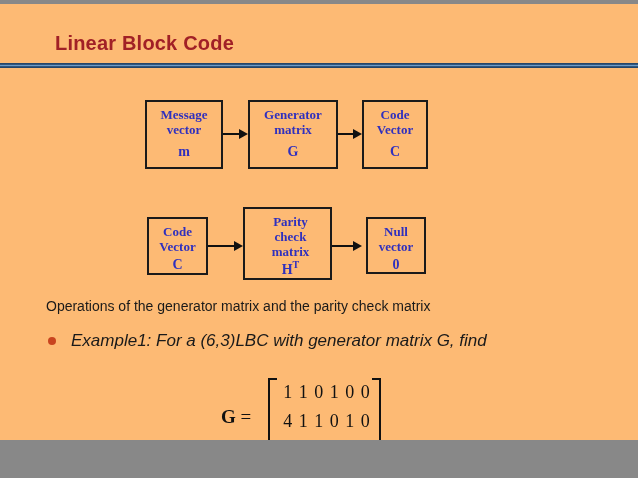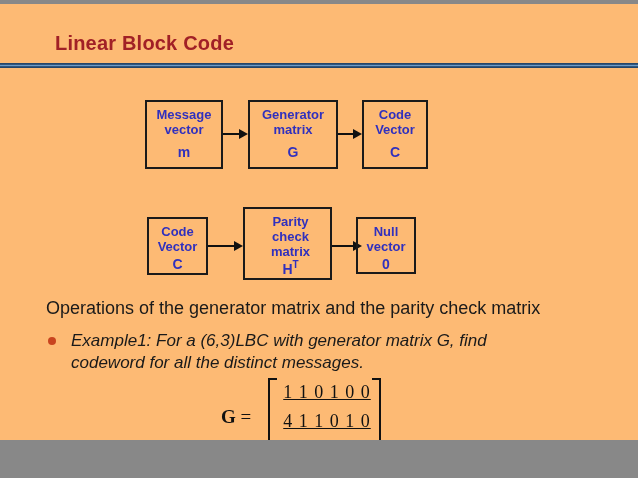--- a/index.html
+++ b/index.html
@@ -14,34 +14,34 @@
   }
   .title-rule{
     position:absolute; left:0; top:59px; width:638px; height:5px;
     background:linear-gradient(to bottom,#24466B 0%,#24466B 25%,#6C9BC8 50%,#24466B 75%,#24466B 100%);
   }
   
   .dbox{
     position:absolute; border:2px solid #1a1a1a; box-sizing:border-box;
     display:flex; flex-direction:column; justify-content:space-between;
     align-items:center; padding:5px 2px 7px 2px;
-    font-family:Liberation Sans, sans-serif; color:#3030BE; text-align:center;
+    font-family:Liberation Serif, serif; color:#3030BE; text-align:center;
   }
   .dbox-label{font-size:13px; line-height:15px; font-weight:600;}
   .dbox-label span{display:block;}
   .dbox-symbol{font-size:14px; font-weight:bold;}
   .dbox-symbol sup{font-size:10px;}
   .arrow{position:absolute; height:12px; display:flex; align-items:center;}
   .arrow-line{flex:1; height:2px; background:#111;}
   .arrow-head{width:0; height:0; border-left:9px solid #111;
     border-top:5px solid transparent; border-bottom:5px solid transparent;}
   
   .body-line{
     position:absolute; left:46px; top:294px; margin:0;
-    font-size:18px; color:#1a1a1a;
+    font-size:14px; color:#1a1a1a;
   }
   .bullet-dot{
     position:absolute; left:48px; top:333px; width:8px; height:8px;
     border-radius:50%; background:#C8441F;
   }
   .bullet-text{
     position:absolute; left:71px; top:326px; margin:0;
     font-size:17px; line-height:22px; color:#1a1a1a;font-style:italic;
   }
   .bullet-text span{display:block;}
@@ -59,21 +59,21 @@
   .bracket-right{
     position:absolute; left:372px; top:374px; width:9px; height:88px;
     border-right:2px solid #111; border-top:2px solid #111; border-bottom:2px solid #111;
     box-sizing:border-box;
   }
   .matrix-rows{
     position:absolute; left:282px; top:374px; width:90px;
     font-family:"Liberation Serif", serif; font-size:18px; color:#111;
     text-align:center;
   }
-  .matrix-rows .mrow{display:block; line-height:29px; letter-spacing:1px; white-space:nowrap;text-decoration:underline;}
+  .matrix-rows .mrow{display:block; line-height:29px; letter-spacing:1px; white-space:nowrap;}
   .page-number{
     position:absolute; right:14px; top:440px;
     font-size:13px; font-weight:bold; color:#2173A6;
   }
 </style>
 </head>
 <body>
 
 <div class="slide">
 
@@ -134,34 +134,33 @@
       <span>matrix</span>
     </div>
     <div class="dbox-symbol"><span>H</span><sup>T</sup></div>
   </div>
 
   <div class="arrow" style="left:332px; top:236px; width:30px;">
     <div class="arrow-line"></div>
     <div class="arrow-head"></div>
   </div>
 
-  <div class="dbox" style="left:356px; top:213px; width:60px; height:57px;justify-content:space-between;">
+  <div class="dbox" style="left:366px; top:213px; width:60px; height:57px;justify-content:space-between;">
     <div class="dbox-label">
       <span>Null</span>
       <span>vector</span>
     </div>
     <div class="dbox-symbol"><span>0</span><sup></sup></div>
   </div>
 
   <p class="body-line">Operations of the generator matrix and the parity check matrix</p>
 
   <div class="bullet-dot"></div>
   <p class="bullet-text">
     <span>Example1: For a (6,3)LBC with generator matrix G, find</span>
-    <span>codeword for all the distinct messages.</span>
   </p>
 
   <div class="matrix-lhs">
     <span class="mname">G</span>
     <span>=</span>
   </div>
   <div class="bracket-left"></div>
   <div class="matrix-rows">
     <span class="mrow">1 1 0 1 0 0</span>
     <span class="mrow">4 1 1 0 1 0</span>

